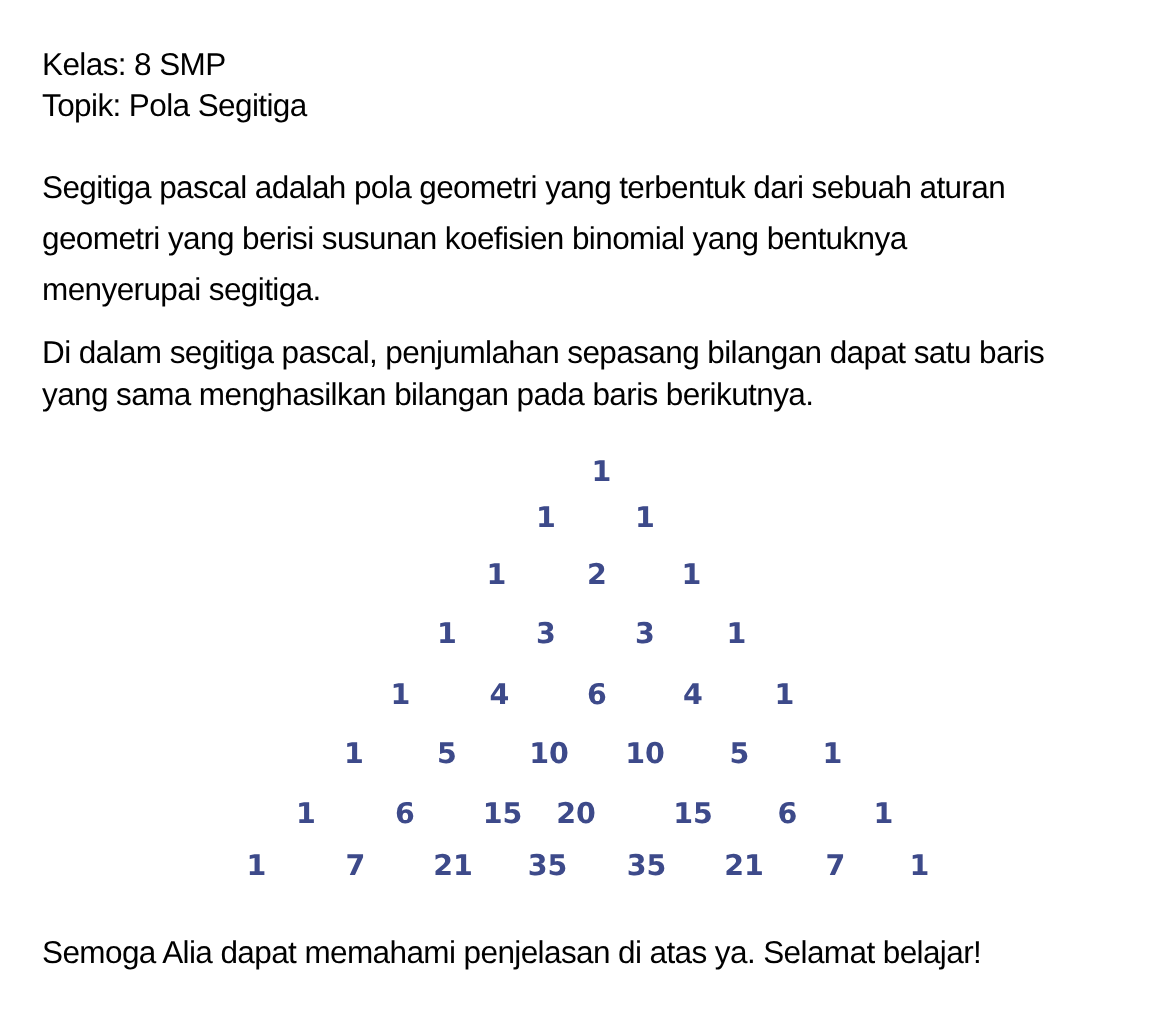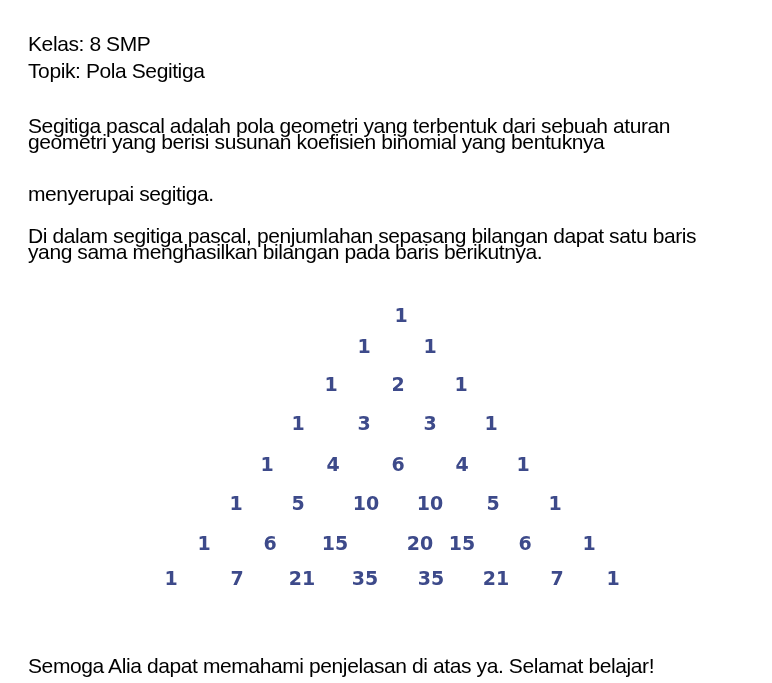--- a/index.html
+++ b/index.html
@@ -27,25 +27,25 @@
     line-height: 1;
   }
 </style>
 </head>
 <body>
 
 <div class="serif" style="top:30px;">Kelas: 8 SMP</div>
 <div class="serif" style="top:57px;">Topik: Pola Segitiga</div>
 
 <div class="serif" style="top:112px;">Segitiga pascal adalah pola geometri yang terbentuk dari sebuah aturan</div>
-<div class="serif" style="top:128px;">geometri yang berisi susunan koefisien binomial yang bentuknya</div>
+<div class="serif" style="top:146px;">geometri yang berisi susunan koefisien binomial yang bentuknya</div>
 <div class="serif" style="top:180px;">menyerupai segitiga.</div>
 
 <div class="serif" style="top:222px;">Di dalam segitiga pascal, penjumlahan sepasang bilangan dapat satu baris</div>
-<div class="serif" style="top:238px;text-align:right;">yang sama menghasilkan bilangan pada baris berikutnya.</div>
+<div class="serif" style="top:250px;text-align:right;">yang sama menghasilkan bilangan pada baris berikutnya.</div>
 
 <div class="tri">
 
   <span class="num" style="left:401px;top:315px;">1</span>
 
   <span class="num" style="left:364px;top:346px;">1</span>
   <span class="num" style="left:430px;top:346px;">1</span>
 
   <span class="num" style="left:331px;top:384px;">1</span>
   <span class="num" style="left:398px;top:384px;">2</span>
@@ -65,28 +65,28 @@
   <span class="num" style="left:236px;top:503px;">1</span>
   <span class="num" style="left:298px;top:503px;">5</span>
   <span class="num" style="left:366px;top:503px;">10</span>
   <span class="num" style="left:430px;top:503px;">10</span>
   <span class="num" style="left:493px;top:503px;">5</span>
   <span class="num" style="left:555px;top:503px;">1</span>
 
   <span class="num" style="left:204px;top:543px;">1</span>
   <span class="num" style="left:270px;top:543px;">6</span>
   <span class="num" style="left:335px;top:543px;">15</span>
-  <span class="num" style="left:420px;top:543px;">20</span>
+  <span class="num" style="left:384px;top:543px;">20</span>
   <span class="num" style="left:462px;top:543px;">15</span>
   <span class="num" style="left:525px;top:543px;">6</span>
   <span class="num" style="left:589px;top:543px;">1</span>
 
   <span class="num" style="left:171px;top:578px;">1</span>
   <span class="num" style="left:237px;top:578px;">7</span>
   <span class="num" style="left:302px;top:578px;">21</span>
   <span class="num" style="left:365px;top:578px;">35</span>
   <span class="num" style="left:431px;top:578px;">35</span>
   <span class="num" style="left:496px;top:578px;">21</span>
   <span class="num" style="left:557px;top:578px;">7</span>
   <span class="num" style="left:613px;top:578px;">1</span>
 </div>
 
-<div class="serif" style="top:652px;">Semoga Alia dapat memahami penjelasan di atas ya. Selamat belajar!</div>
+<div class="serif" style="top:622px;">Semoga Alia dapat memahami penjelasan di atas ya. Selamat belajar!</div>
 
 </body></html>

